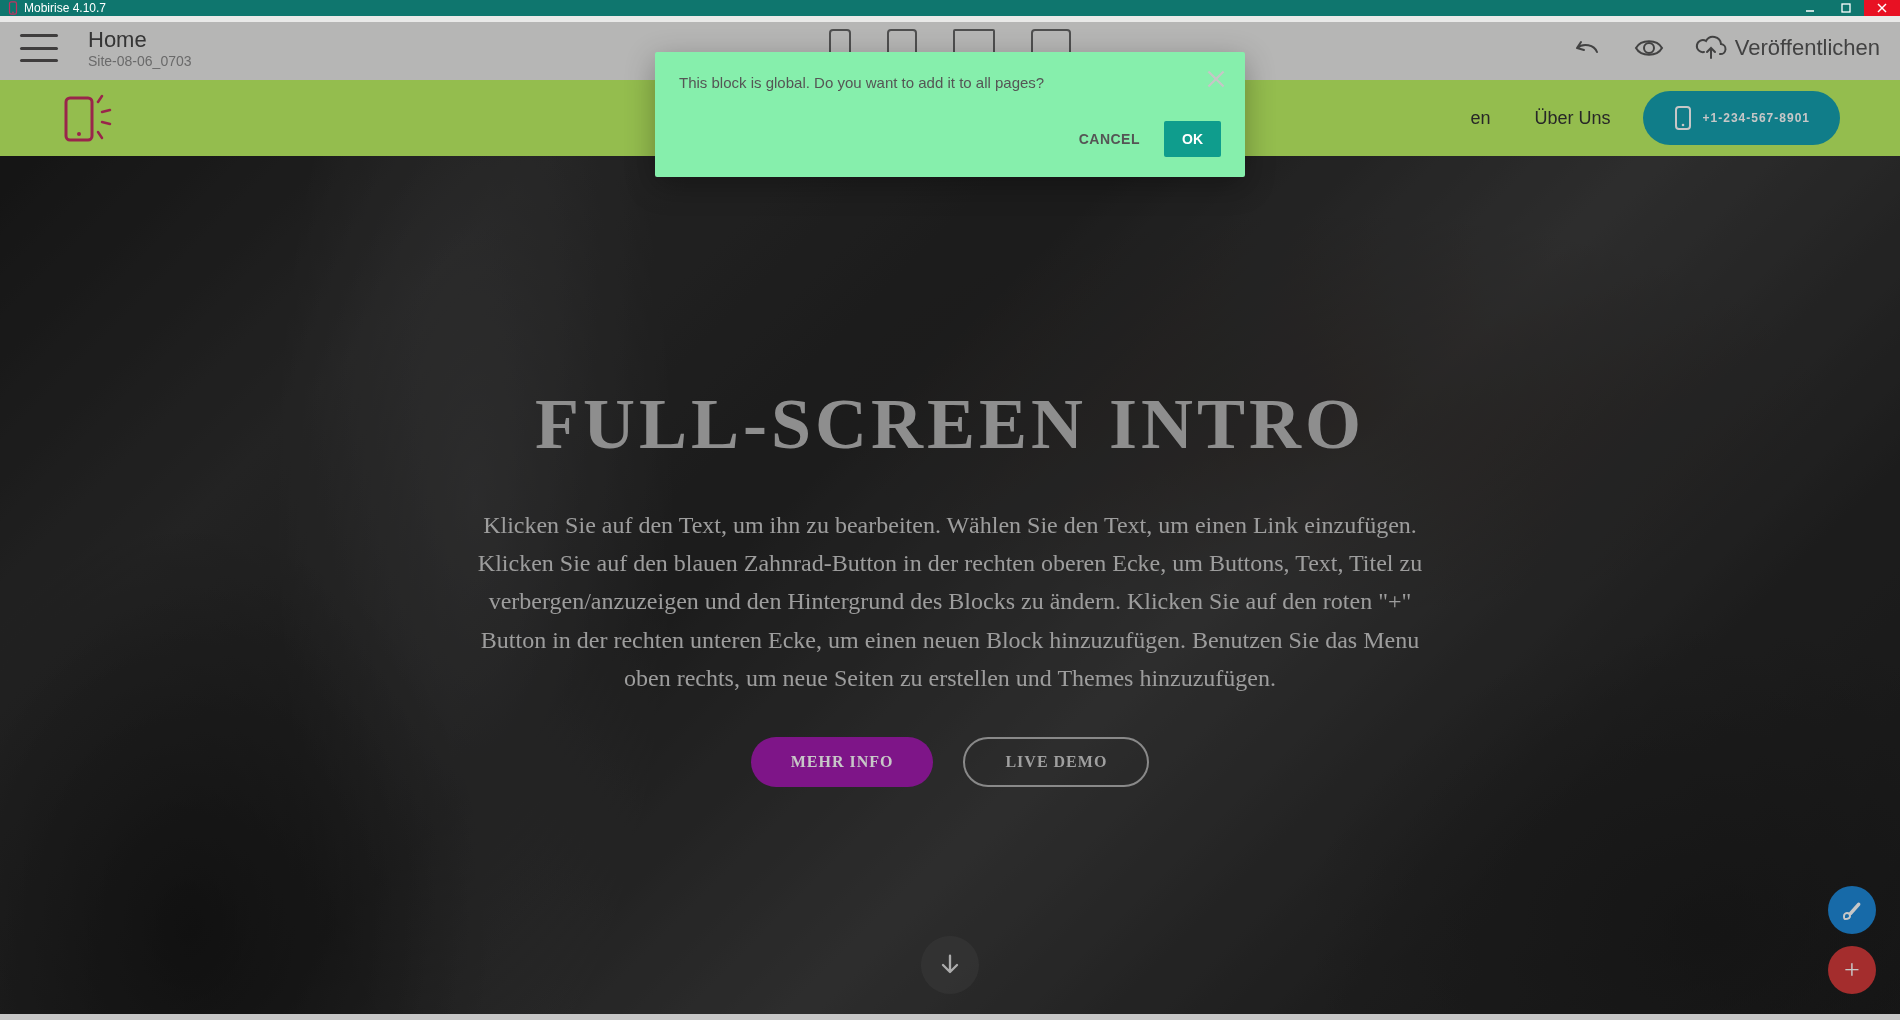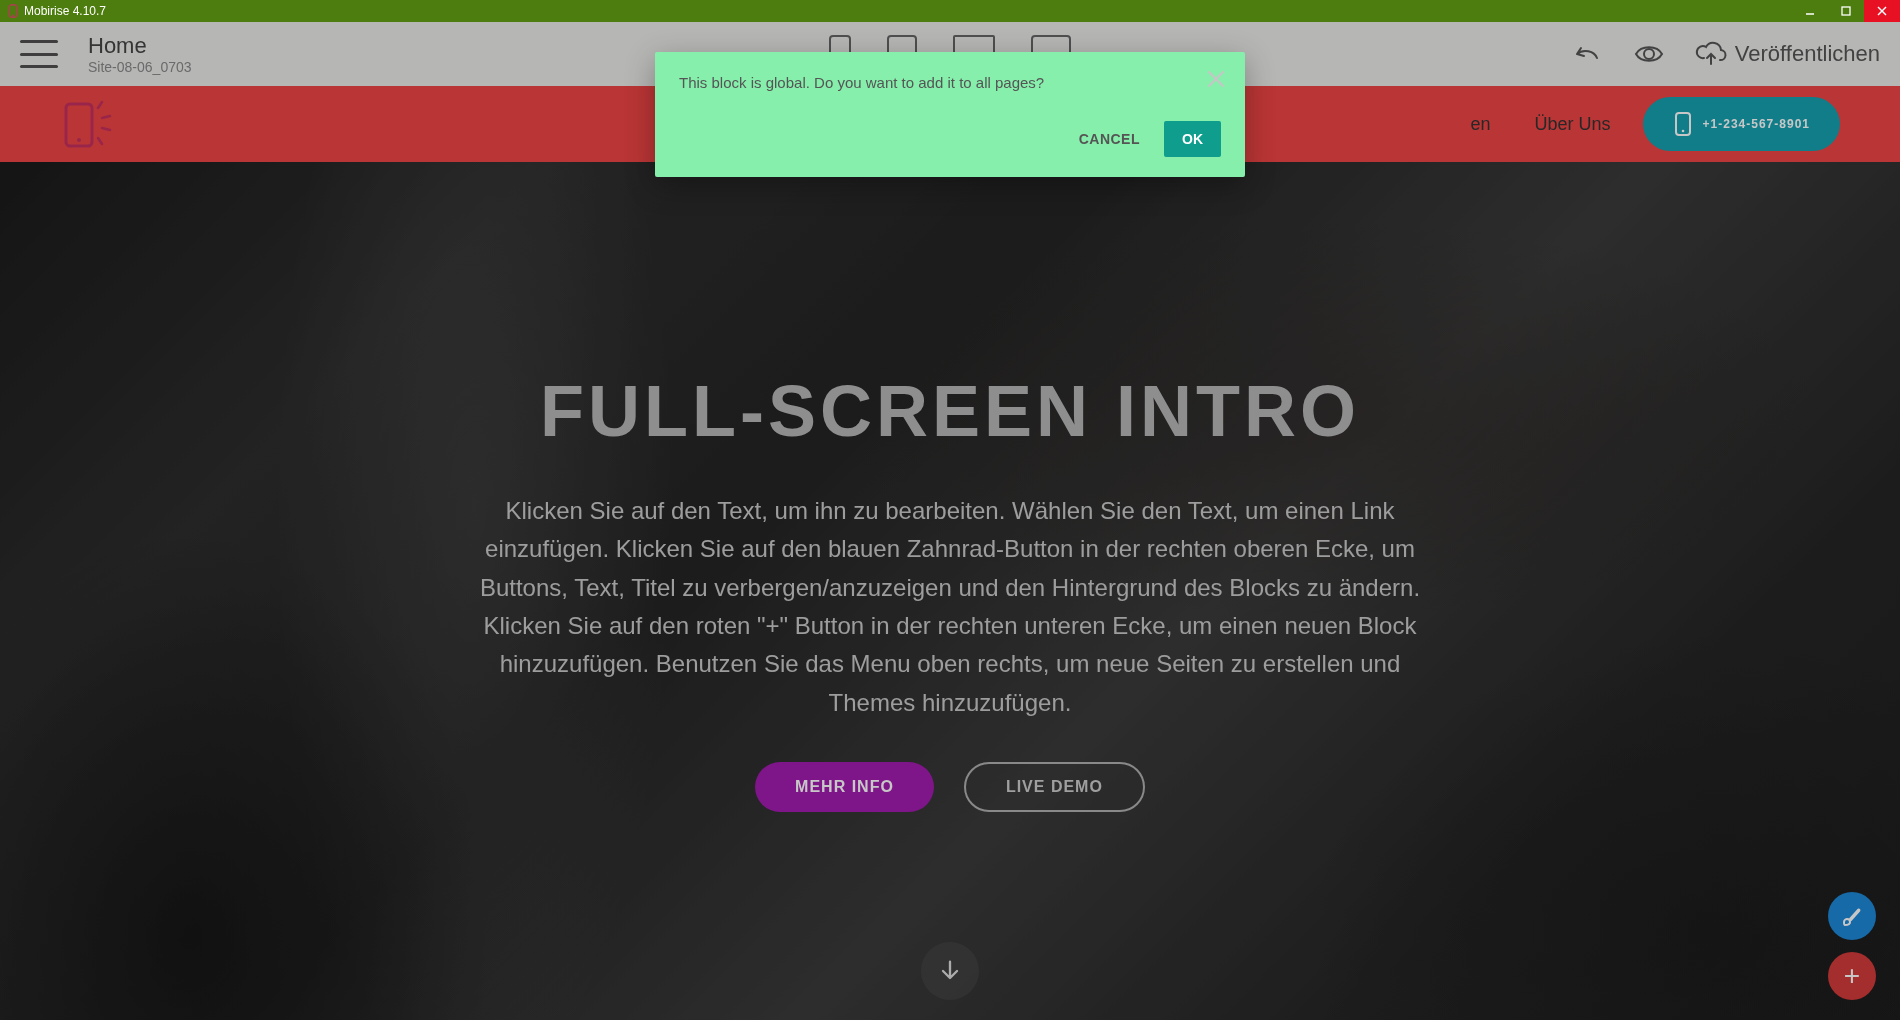--- a/index.html
+++ b/index.html
@@ -1,19 +1,19 @@
 <!DOCTYPE html>
 <html><head>
 <meta charset="utf-8">
 <style>
 * { margin: 0; padding: 0; box-sizing: border-box; }
 html, body { width: 100%; height: 100%; font-family: -apple-system, BlinkMacSystemFont, "Segoe UI", Arial, sans-serif; overflow: hidden; }
 
 
-.titlebar { height: 22px; background: #4d7c0f; display: flex; align-items: center; justify-content: space-between; color: #fff; font-size: 12px; padding-left: 6px; }
+.titlebar { height: 16px; background: #0f766e; display: flex; align-items: center; justify-content: space-between; color: #fff; font-size: 12px; padding-left: 6px; }
 .titlebar .left { display: flex; align-items: center; gap: 4px; }
 .titlebar .logo-icon { width: 14px; height: 14px; display: inline-block; }
 .titlebar .controls { display: flex; height: 100%; }
 .titlebar .ctrl { width: 36px; display: flex; align-items: center; justify-content: center; cursor: pointer; font-size: 14px; }
 .titlebar .ctrl.close { background: #e81123; }
 
 
 .toolbar { height: 64px; background: #e9e9e8; display: flex; align-items: center; padding: 0 20px; position: relative; }
 .hamburger { width: 38px; height: 28px; display: flex; flex-direction: column; justify-content: space-between; cursor: pointer; margin-right: 30px; }
 .hamburger span { height: 3px; background: #514f4f; border-radius: 2px; }
@@ -25,28 +25,28 @@
 .device-icons .dev.phone { width: 22px; height: 36px; }
 .device-icons .dev.tablet { width: 30px; height: 38px; }
 .device-icons .dev.laptop { width: 42px; height: 30px; border-radius: 2px; }
 .device-icons .dev.desktop { width: 40px; height: 32px; }
 .right-tools { margin-left: auto; display: flex; align-items: center; gap: 30px; color: #555; }
 .right-tools .tool { cursor: pointer; display: flex; align-items: center; }
 .right-tools svg { width: 32px; height: 32px; stroke: #555; fill: none; stroke-width: 2; }
 .publish { font-size: 22px; color: #555; display: flex; align-items: center; gap: 8px; cursor: pointer; }
 
 
-.siteheader { height: 76px; background: #ef4444; display: flex; align-items: center; padding: 0 60px; gap: 20px; }
+.siteheader { height: 76px; background: #bef264; display: flex; align-items: center; padding: 0 60px; gap: 20px; }
 .site-logo { width: 62px; height: 52px; }
 .siteheader .spacer { flex: 1; }
 .siteheader .navlink { color: #333; font-size: 18px; font-weight: 500; cursor: pointer; padding: 0 12px; }
 .phone-btn { background: #15a0b0; color: #fff; border-radius: 28px; padding: 14px 30px; font-size: 12px; font-weight: 700; display: flex; align-items: center; gap: 10px; cursor: pointer; letter-spacing: 1px; }
 
 
-.hero { position: relative; width: 100%; height: calc(100% - 22px - 64px - 76px); overflow: hidden; }
+.hero { position: relative; width: 100%; height: calc(100% - 22px - 64px - 76px); overflow: hidden; font-family: Liberation Serif, serif; }
 .hero-bg { position: absolute; inset: 0; background: linear-gradient(135deg, #2a2a2a 0%, #454545 20%, #383838 40%, #5a5a5a 60%, #3a3a3a 80%, #2f2f2f 100%); }
 .hero-bg::before { content: ""; position: absolute; inset: 0; background:
   radial-gradient(ellipse 300px 400px at 10% 90%, rgba(20,20,20,0.6), transparent),
   radial-gradient(ellipse 400px 300px at 90% 90%, rgba(40,40,40,0.7), transparent),
   radial-gradient(ellipse 200px 600px at 25% 40%, rgba(230,230,235,0.15), transparent),
   radial-gradient(ellipse 500px 200px at 70% 30%, rgba(60,50,45,0.4), transparent);
 }
 .hero-overlay { position: absolute; inset: 0; background: rgba(0,0,0,0.35); }
 .hero-content { position: relative; z-index: 2; height: 100%; display: flex; flex-direction: column; align-items: center; justify-content: center; text-align: center; color: #ccc; padding: 0 180px; }
 .hero-title { font-size: 72px; font-weight: 900; letter-spacing: 4px; color: #b7b7b7; margin-bottom: 40px; }

